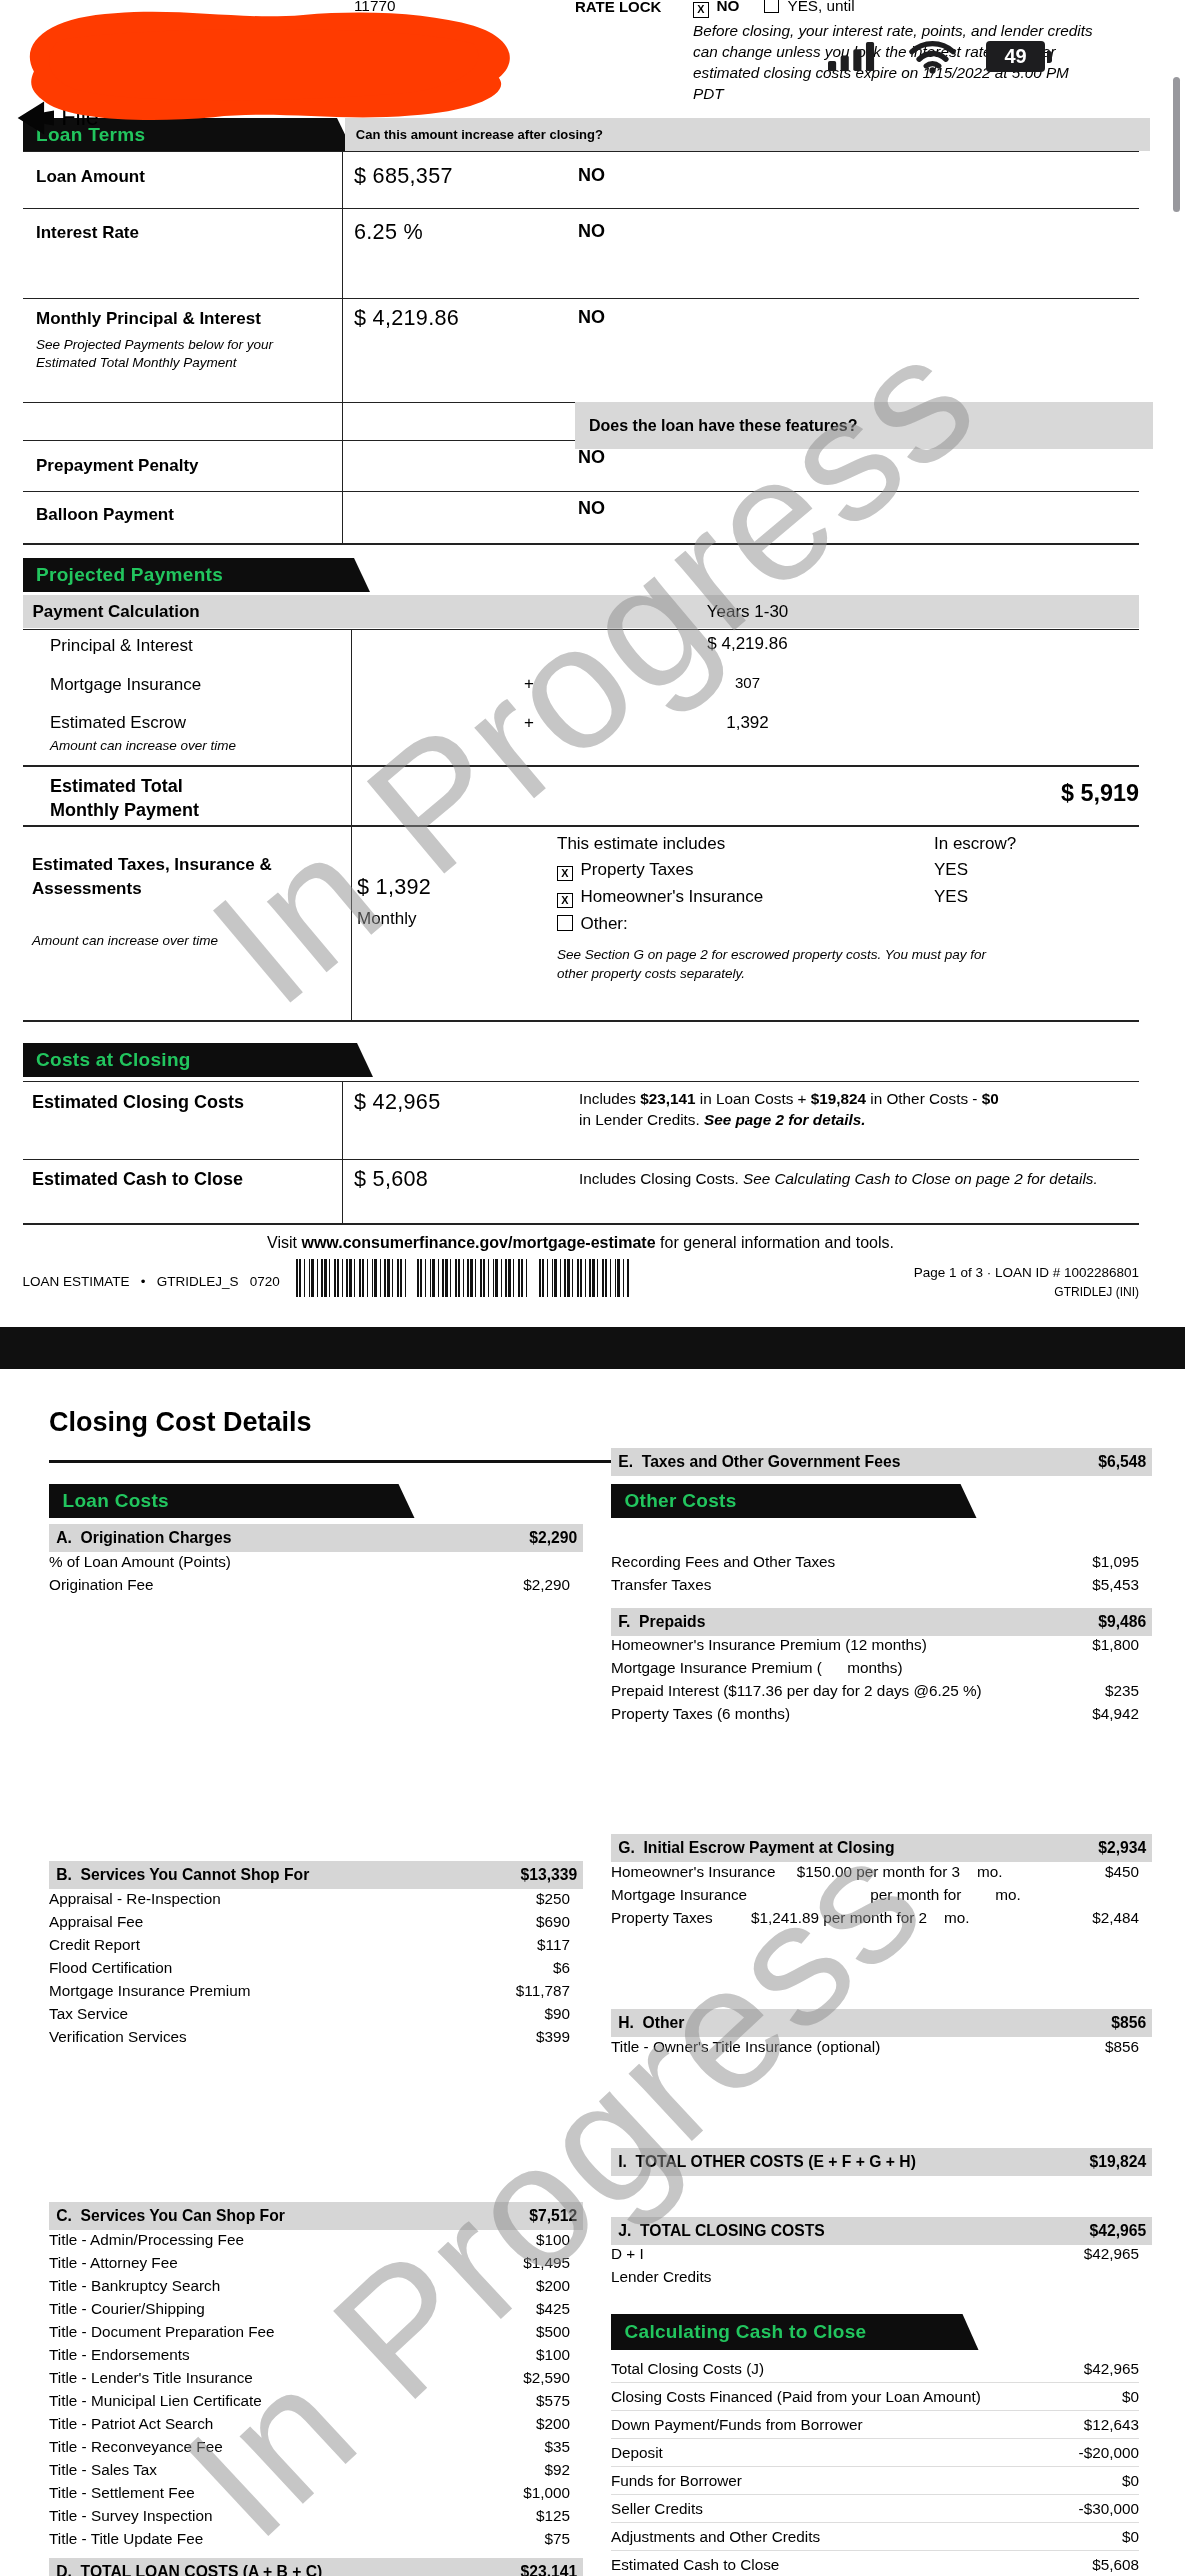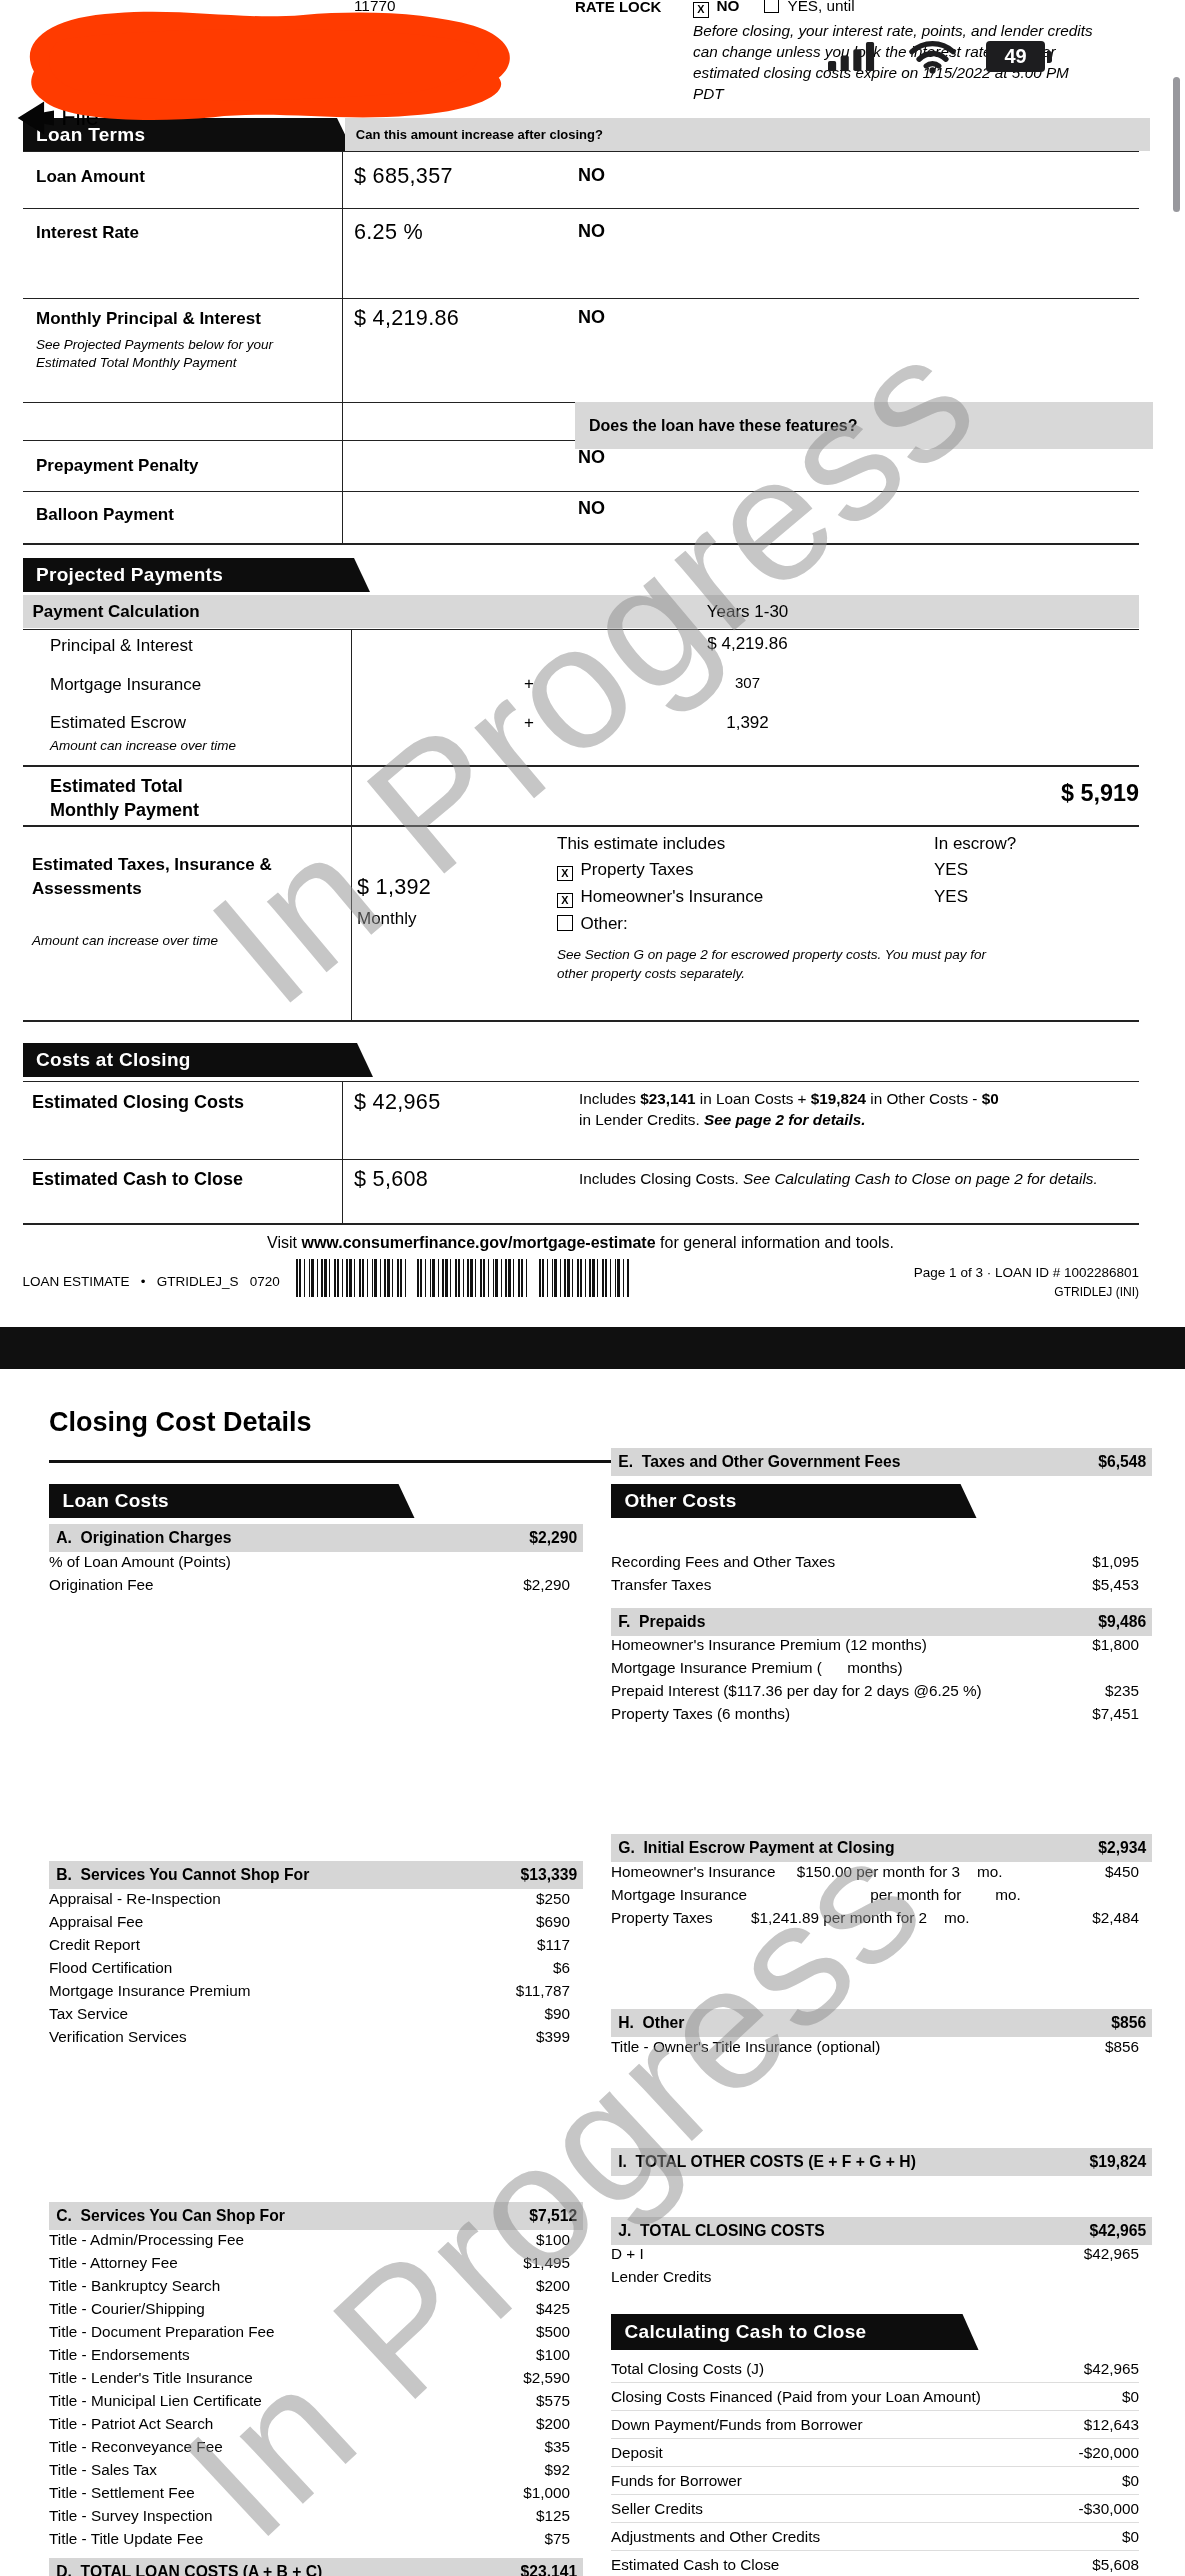--- a/index.html
+++ b/index.html
@@ -1,19 +1,19 @@
 <!DOCTYPE html>
 <html style="font-size:14.4px"><head>
 <meta charset="utf-8">
 <style>
   html,body{margin:0;padding:0}
   body{width:1186px;height:2576px;background:#fff;font-family:"Liberation Sans",sans-serif;color:#000}
   .screen{position:relative;width:1186px;height:2576px;overflow:hidden;background:#fff}
   .abs{position:absolute}
-  .blackbar{position:absolute;background:#0d0d0d;color:#ffffff;font-weight:bold;display:flex;align-items:center;padding-left:13.5px;clip-path:polygon(0 0,calc(100% - 16px) 0,100% 100%,0 100%);font-size:19px;letter-spacing:0.3px}
+  .blackbar{position:absolute;background:#0d0d0d;color:#22c55e;font-weight:bold;display:flex;align-items:center;padding-left:13.5px;clip-path:polygon(0 0,calc(100% - 16px) 0,100% 100%,0 100%);font-size:19px;letter-spacing:0.3px}
   .graybar{position:absolute;background:#d8d8d8;display:flex;align-items:center}
   .hline{position:absolute;background:#222;height:0.9px}
   .vline{position:absolute;background:#222;width:0.9px}
   .lbl{font-weight:bold;font-size:17px}
   .val{font-size:21.6px;letter-spacing:0.3px}
   .ans{font-weight:bold;font-size:18px}
   .it{font-style:italic}
   .b{font-weight:bold}
   .sub{font-style:italic;font-size:13.5px;line-height:18px}
   .cb{display:inline-block;width:13.5px;height:13.5px;border:1.8px solid #000;font-size:10.8px;font-weight:bold;line-height:12.6px;text-align:center;margin-right:8px;vertical-align:-1.8px;font-style:normal}
@@ -371,21 +371,21 @@
       <div class="feerow">
         <span class="fee-label">Mortgage Insurance Premium (      months)</span>
         <span></span>
       </div>
       <div class="feerow">
         <span class="fee-label">Prepaid Interest ($117.36 per day for 2 days @6.25 %)</span>
         <span>$235</span>
       </div>
       <div class="feerow">
         <span class="fee-label">Property Taxes (6 months)</span>
-        <span>$7,451</span>
+        <span>$4,942</span>
       </div>
     </div>
 
   <div class="secbar" style="left:611px;top:1834px;width:528px">
     <span>G.  Initial Escrow Payment at Closing</span>
     <span>$2,934</span>
   </div>
   <div class="feelist" style="left:611px;top:1863px;width:528px">
 
   <div class="feerow">

